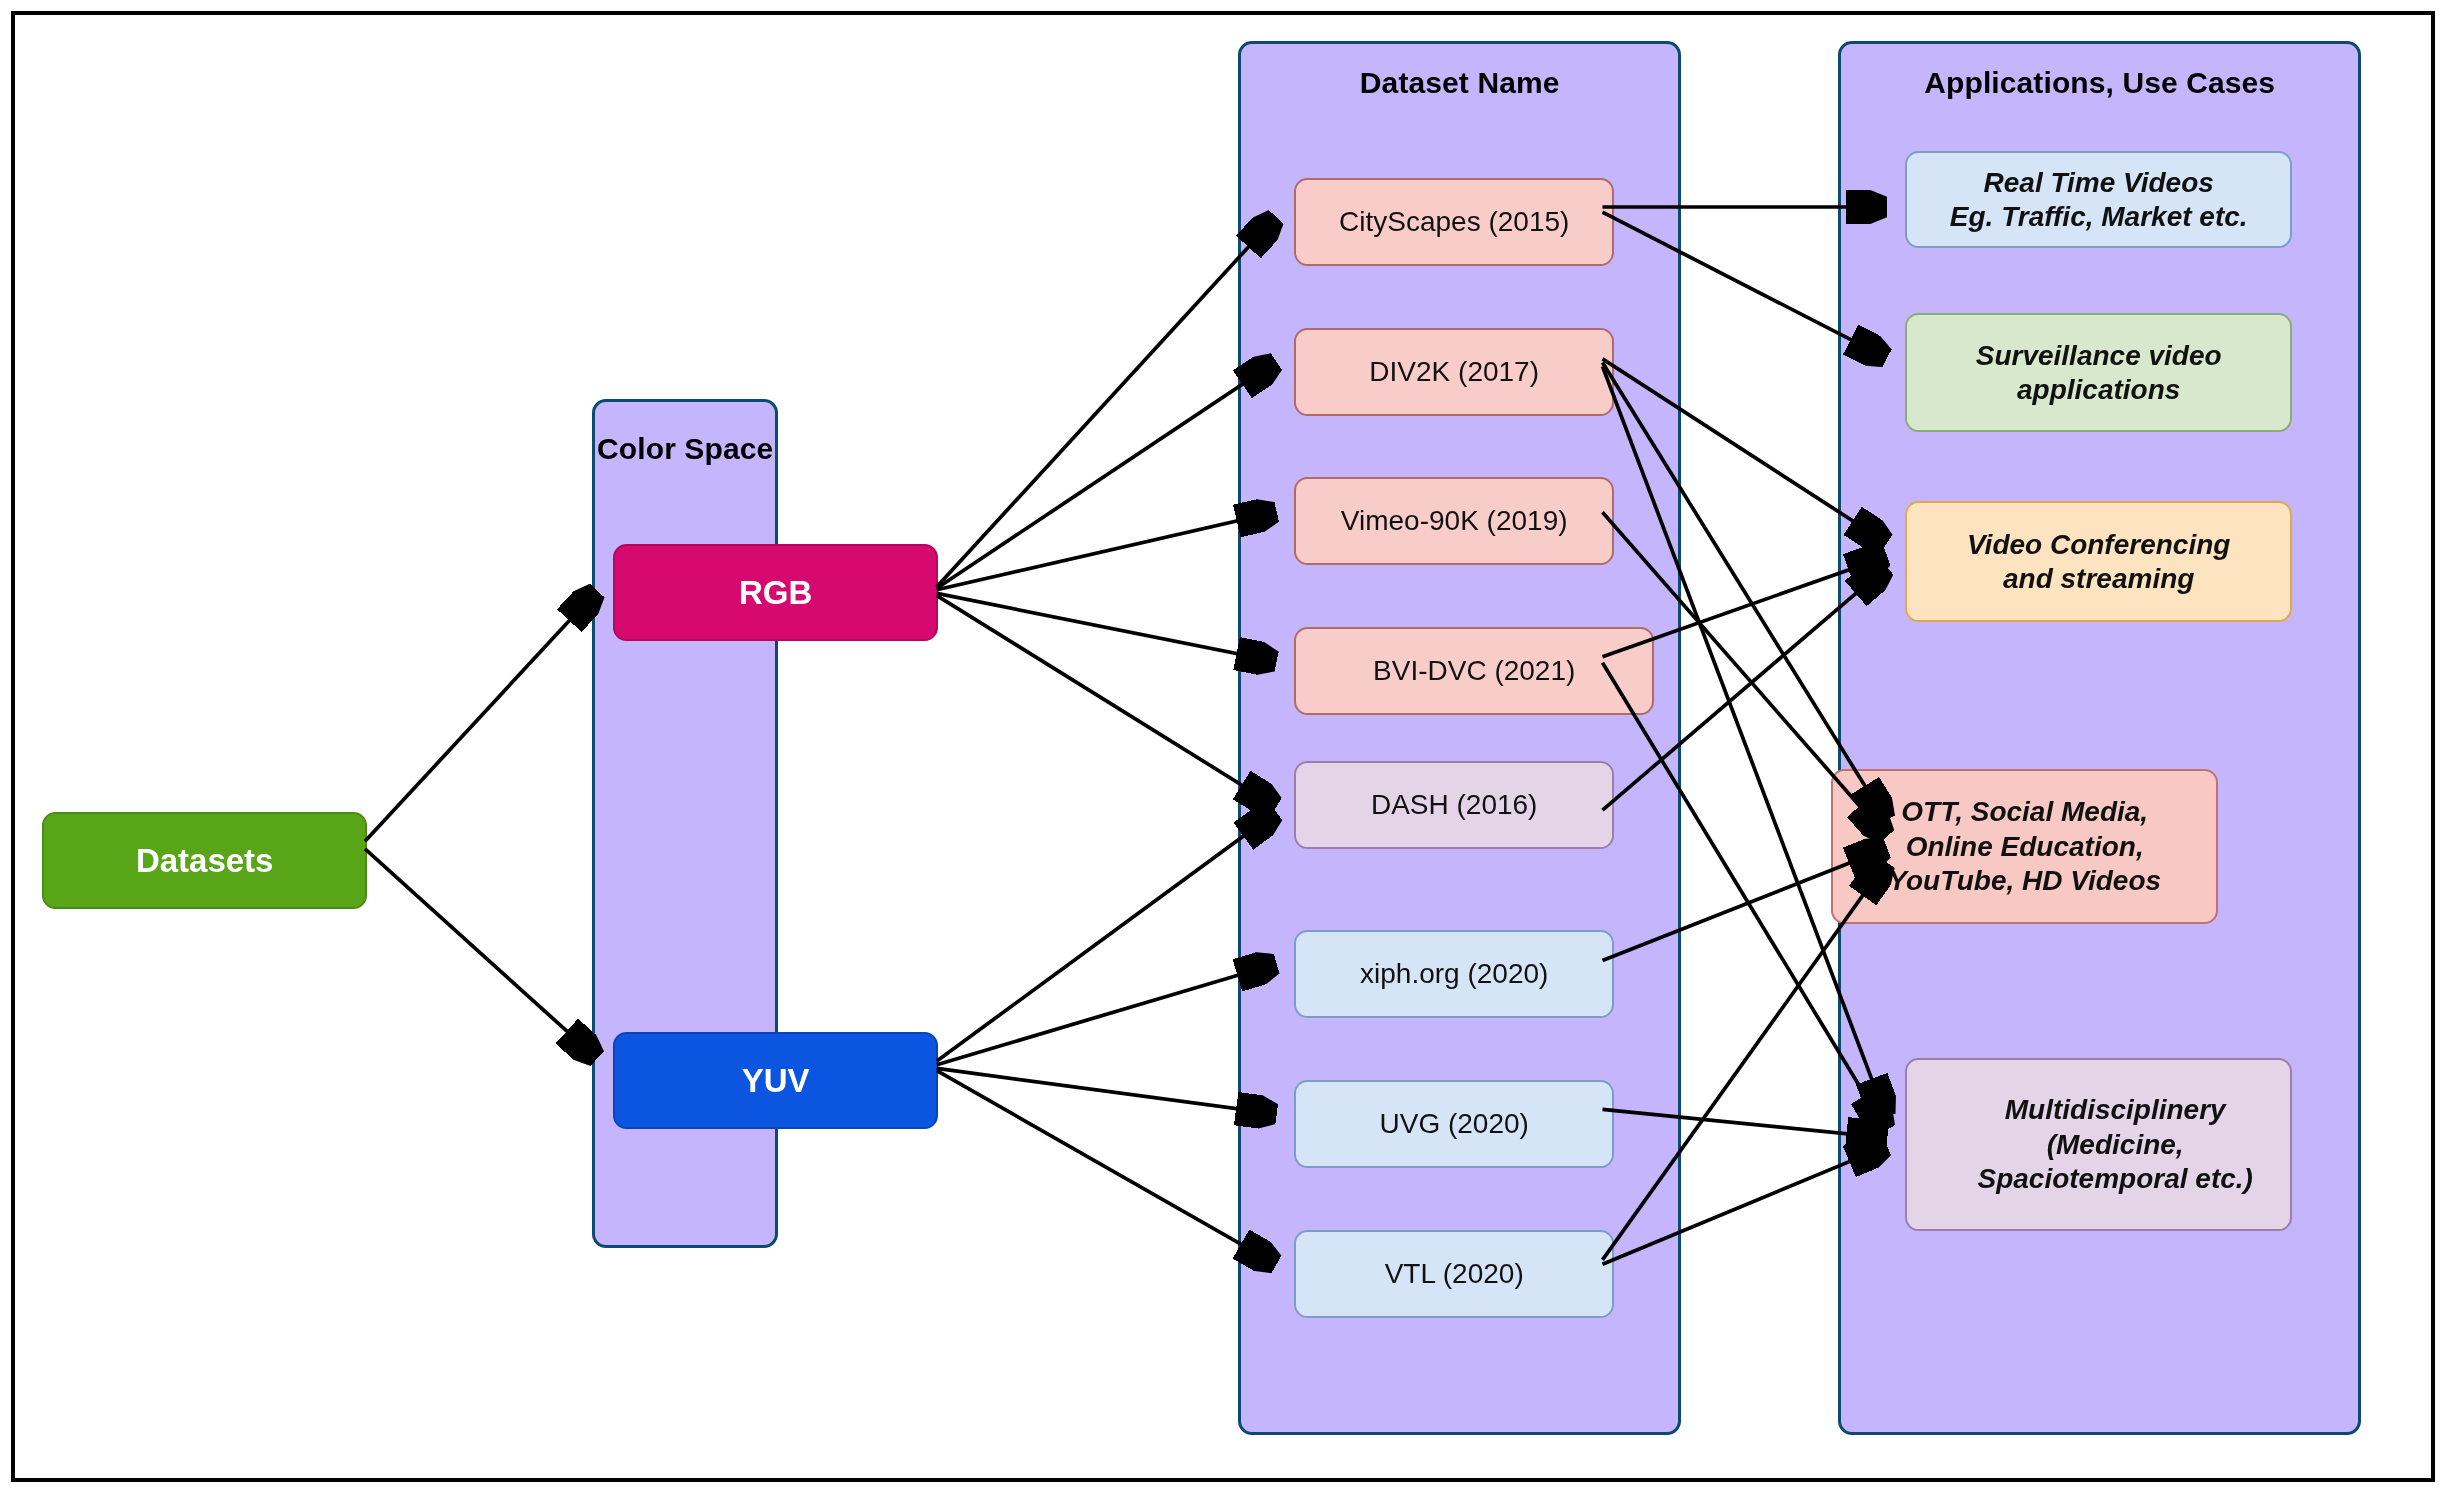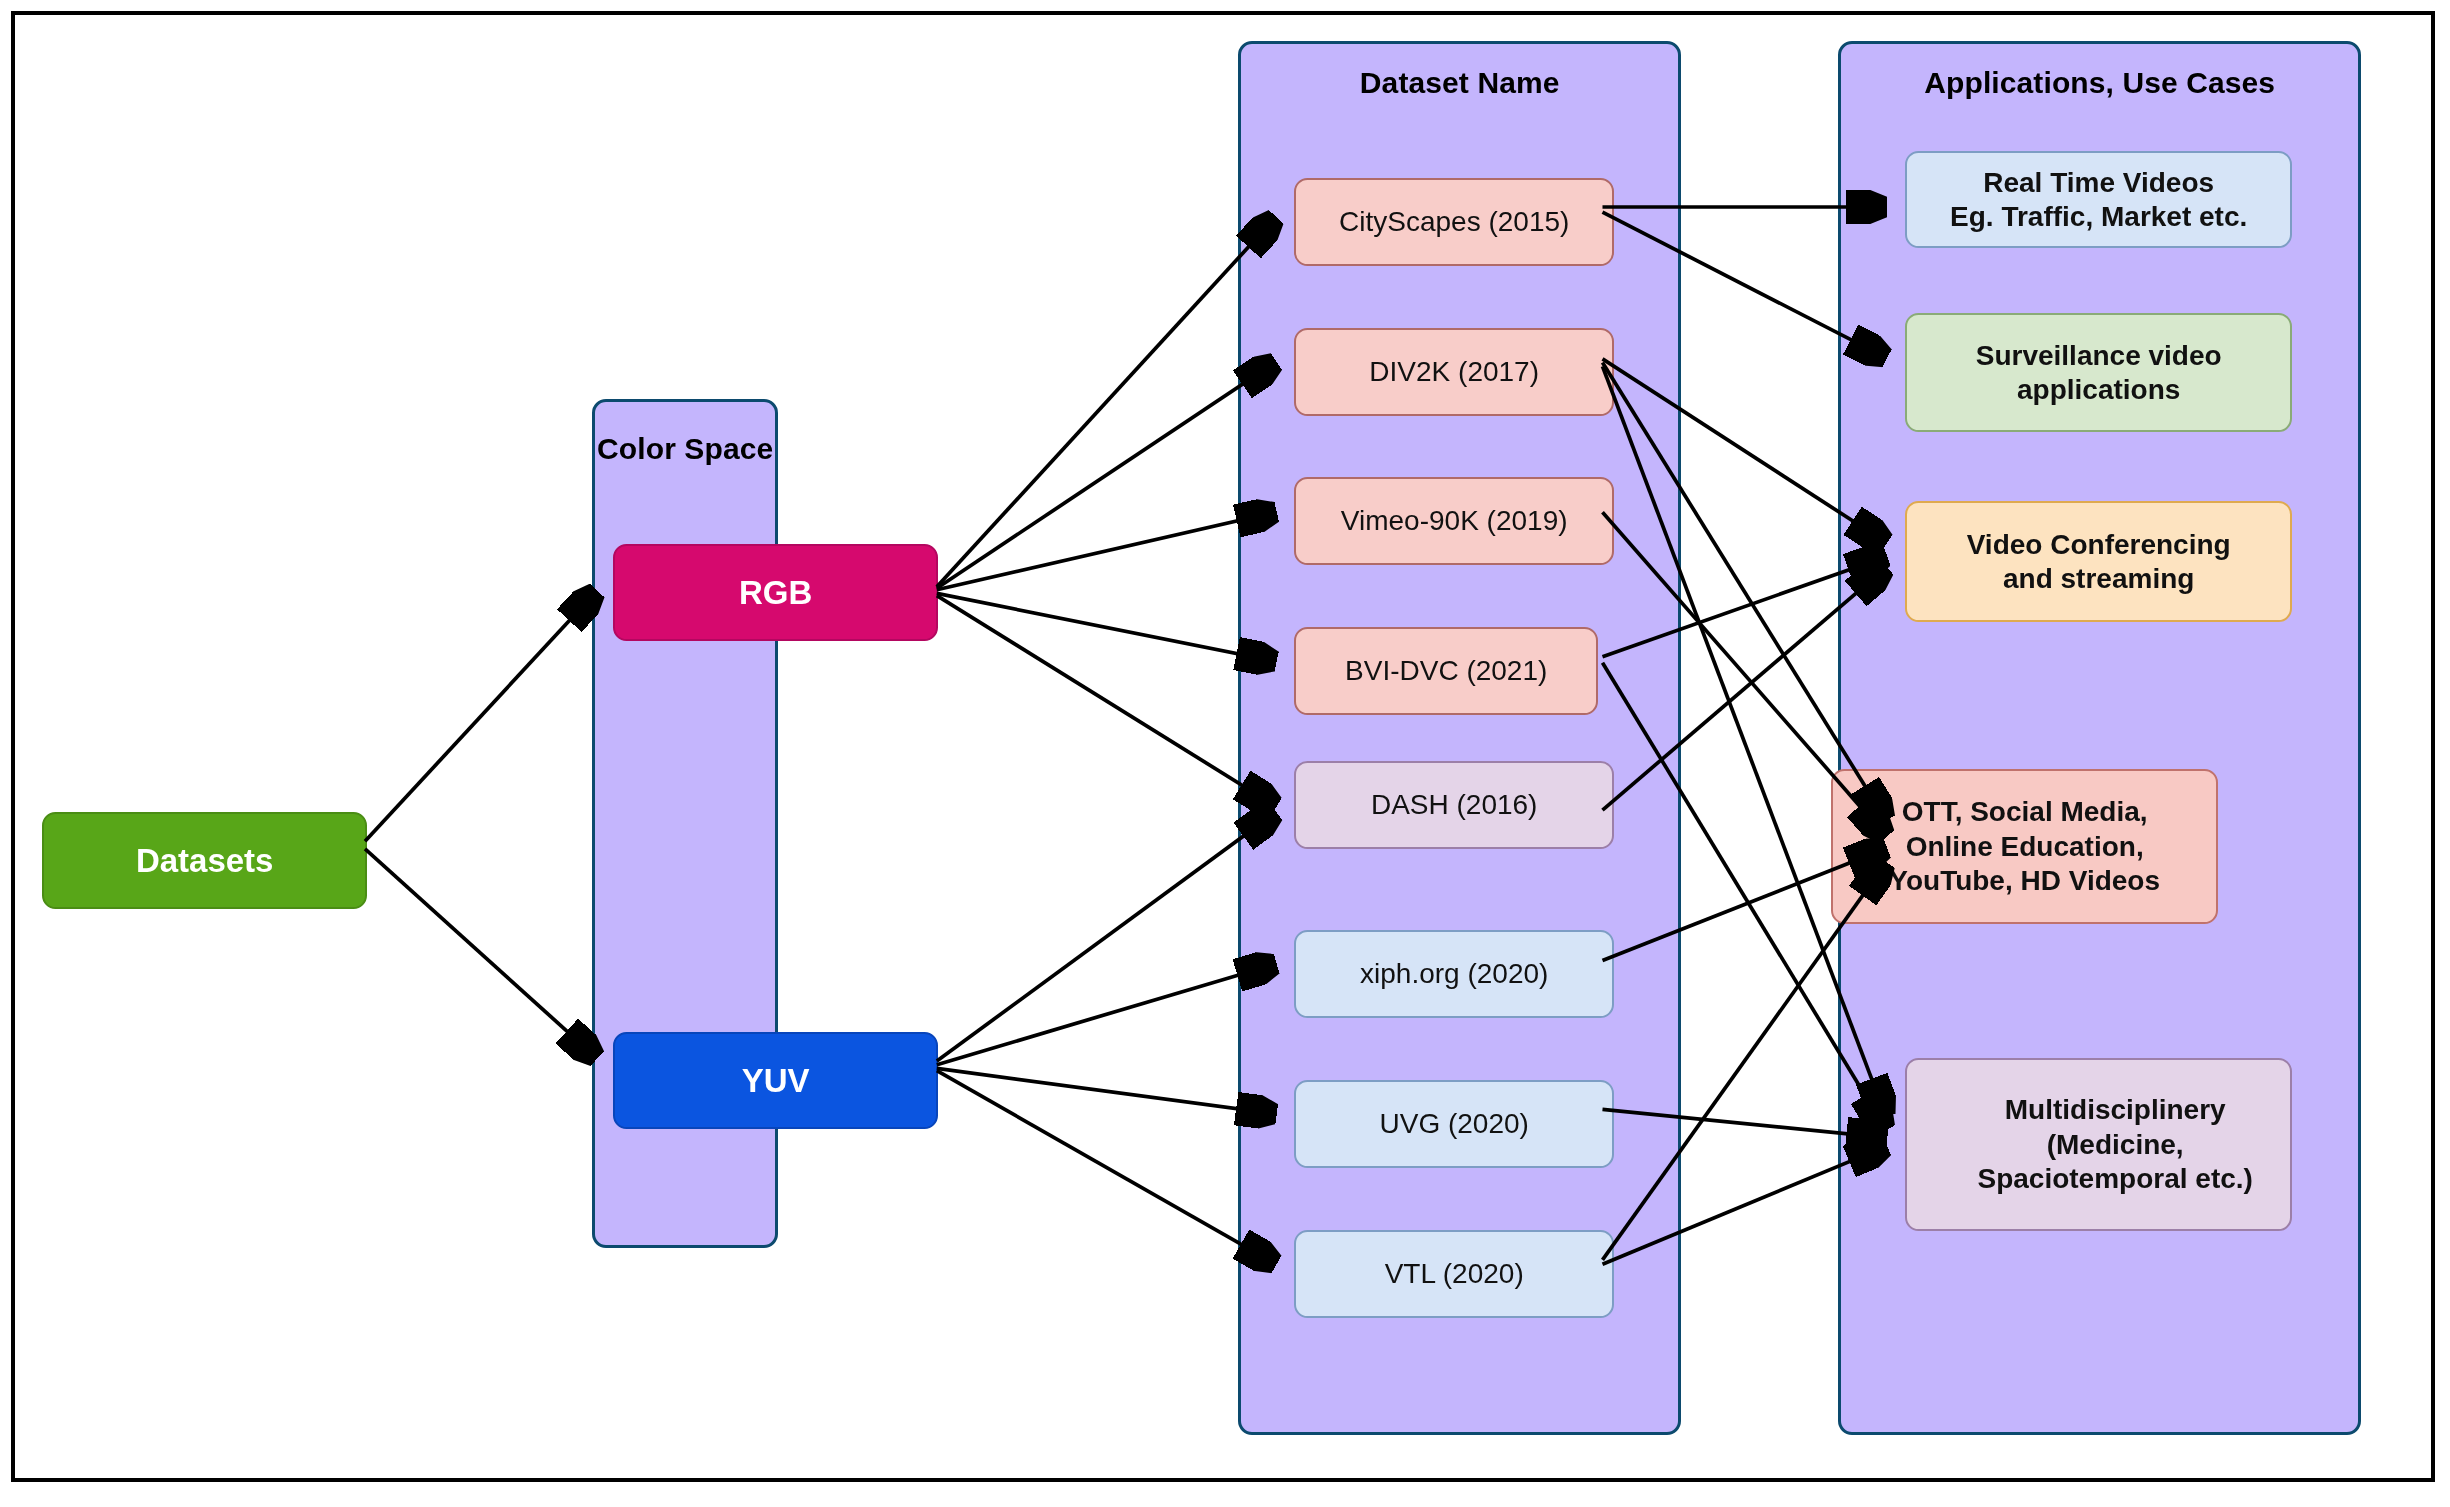--- a/index.html
+++ b/index.html
@@ -2,21 +2,21 @@
 <html style="font-size:12px"><head>
 <meta charset="utf-8">
 <style>
   html,body{margin:0;padding:0;background:#ffffff;}
   body{font-family:"Liberation Sans",sans-serif;}
   #stage{position:relative;width:2450px;height:1507px;background:#ffffff;overflow:hidden;}
   #frame{position:absolute;left:11.2px;top:11.2px;width:2424px;height:1471px;border:4.5px solid #000000;box-sizing:border-box;background:#ffffff;}
   .group{position:absolute;border:3px solid #0c4a6e;border-radius:14px;background:#c4b5fd;box-sizing:border-box;}
   .group-title{position:absolute;width:100%;text-align:center;font-weight:bold;font-size:30px;color:#000000;letter-spacing:0.1px;}
   .node{position:absolute;box-sizing:border-box;display:flex;align-items:center;justify-content:center;text-align:center;border-radius:13.4px;font-size:28px;line-height:1.22;color:#111111;}
-  .node.bold{font-weight:bold;}
+  .node.bold{font-weight:bold;font-style:italic;}
   .node.white{color:#ffffff;font-weight:bold;font-size:33px;}
   svg#wires{position:absolute;left:0;top:0;width:2450px;height:1507px;pointer-events:none;}
   svg#wires path,svg#wires line{stroke:#000000;stroke-width:5;fill:none;}
 </style>
 </head>
 <body>
 
 <div id="stage">
   <div id="frame">
 
@@ -33,21 +33,21 @@
     </div>
 
     <div class="node white" style="left:27px;top:797px;width:325px;height:97px;background:#58a618;border:2.2px solid #4a8d14;">Datasets</div>
 
     <div class="node white" style="left:598px;top:529px;width:325px;height:97px;background:#d6096e;border:2.2px solid #b40760;">RGB</div>
     <div class="node white" style="left:598px;top:1017px;width:325px;height:97px;background:#0b55e0;border:2.2px solid #0845bb;">YUV</div>
 
     <div class="node" style="left:1279px;top:163px;width:320px;height:88px;background:#f8cdc9;border:2.2px solid #b06a68;">CityScapes (2015)</div>
     <div class="node" style="left:1279px;top:313px;width:320px;height:88px;background:#f8cdc9;border:2.2px solid #b06a68;">DIV2K (2017)</div>
     <div class="node" style="left:1279px;top:462px;width:320px;height:88px;background:#f8cdc9;border:2.2px solid #b06a68;">Vimeo-90K (2019)</div>
-    <div class="node" style="left:1279px;top:612px;width:304px;height:88px;background:#f8cdc9;border:2.2px solid #b06a68;">BVI-DVC (2021)</div>
+    <div class="node" style="left:1279px;top:612px;width:360px;height:88px;background:#f8cdc9;border:2.2px solid #b06a68;">BVI-DVC (2021)</div>
     <div class="node" style="left:1279px;top:746px;width:320px;height:88px;background:#e4d4e8;border:2.2px solid #9c7fa8;">DASH (2016)</div>
     <div class="node" style="left:1279px;top:915px;width:320px;height:88px;background:#d6e4f7;border:2.2px solid #7d9dc4;">xiph.org (2020)</div>
     <div class="node" style="left:1279px;top:1065px;width:320px;height:88px;background:#d6e4f7;border:2.2px solid #7d9dc4;">UVG (2020)</div>
     <div class="node" style="left:1279px;top:1215px;width:320px;height:88px;background:#d6e4f7;border:2.2px solid #7d9dc4;">VTL (2020)</div>
 
     <div class="node bold" style="left:1890px;top:136px;width:387px;height:97px;background:#d6e4f7;border:2.2px solid #7d9dc4;white-space:pre-line;">Real Time Videos
 Eg. Traffic, Market etc.</div>
     <div class="node bold" style="left:1890px;top:298px;width:387px;height:119px;background:#d7e8cd;border:2.2px solid #8aab77;white-space:pre-line;">Surveillance video
 applications</div>
     <div class="node bold" style="left:1890px;top:486px;width:387px;height:121px;background:#fde3c0;border:2.2px solid #dfaa4f;white-space:pre-line;">Video Conferencing

